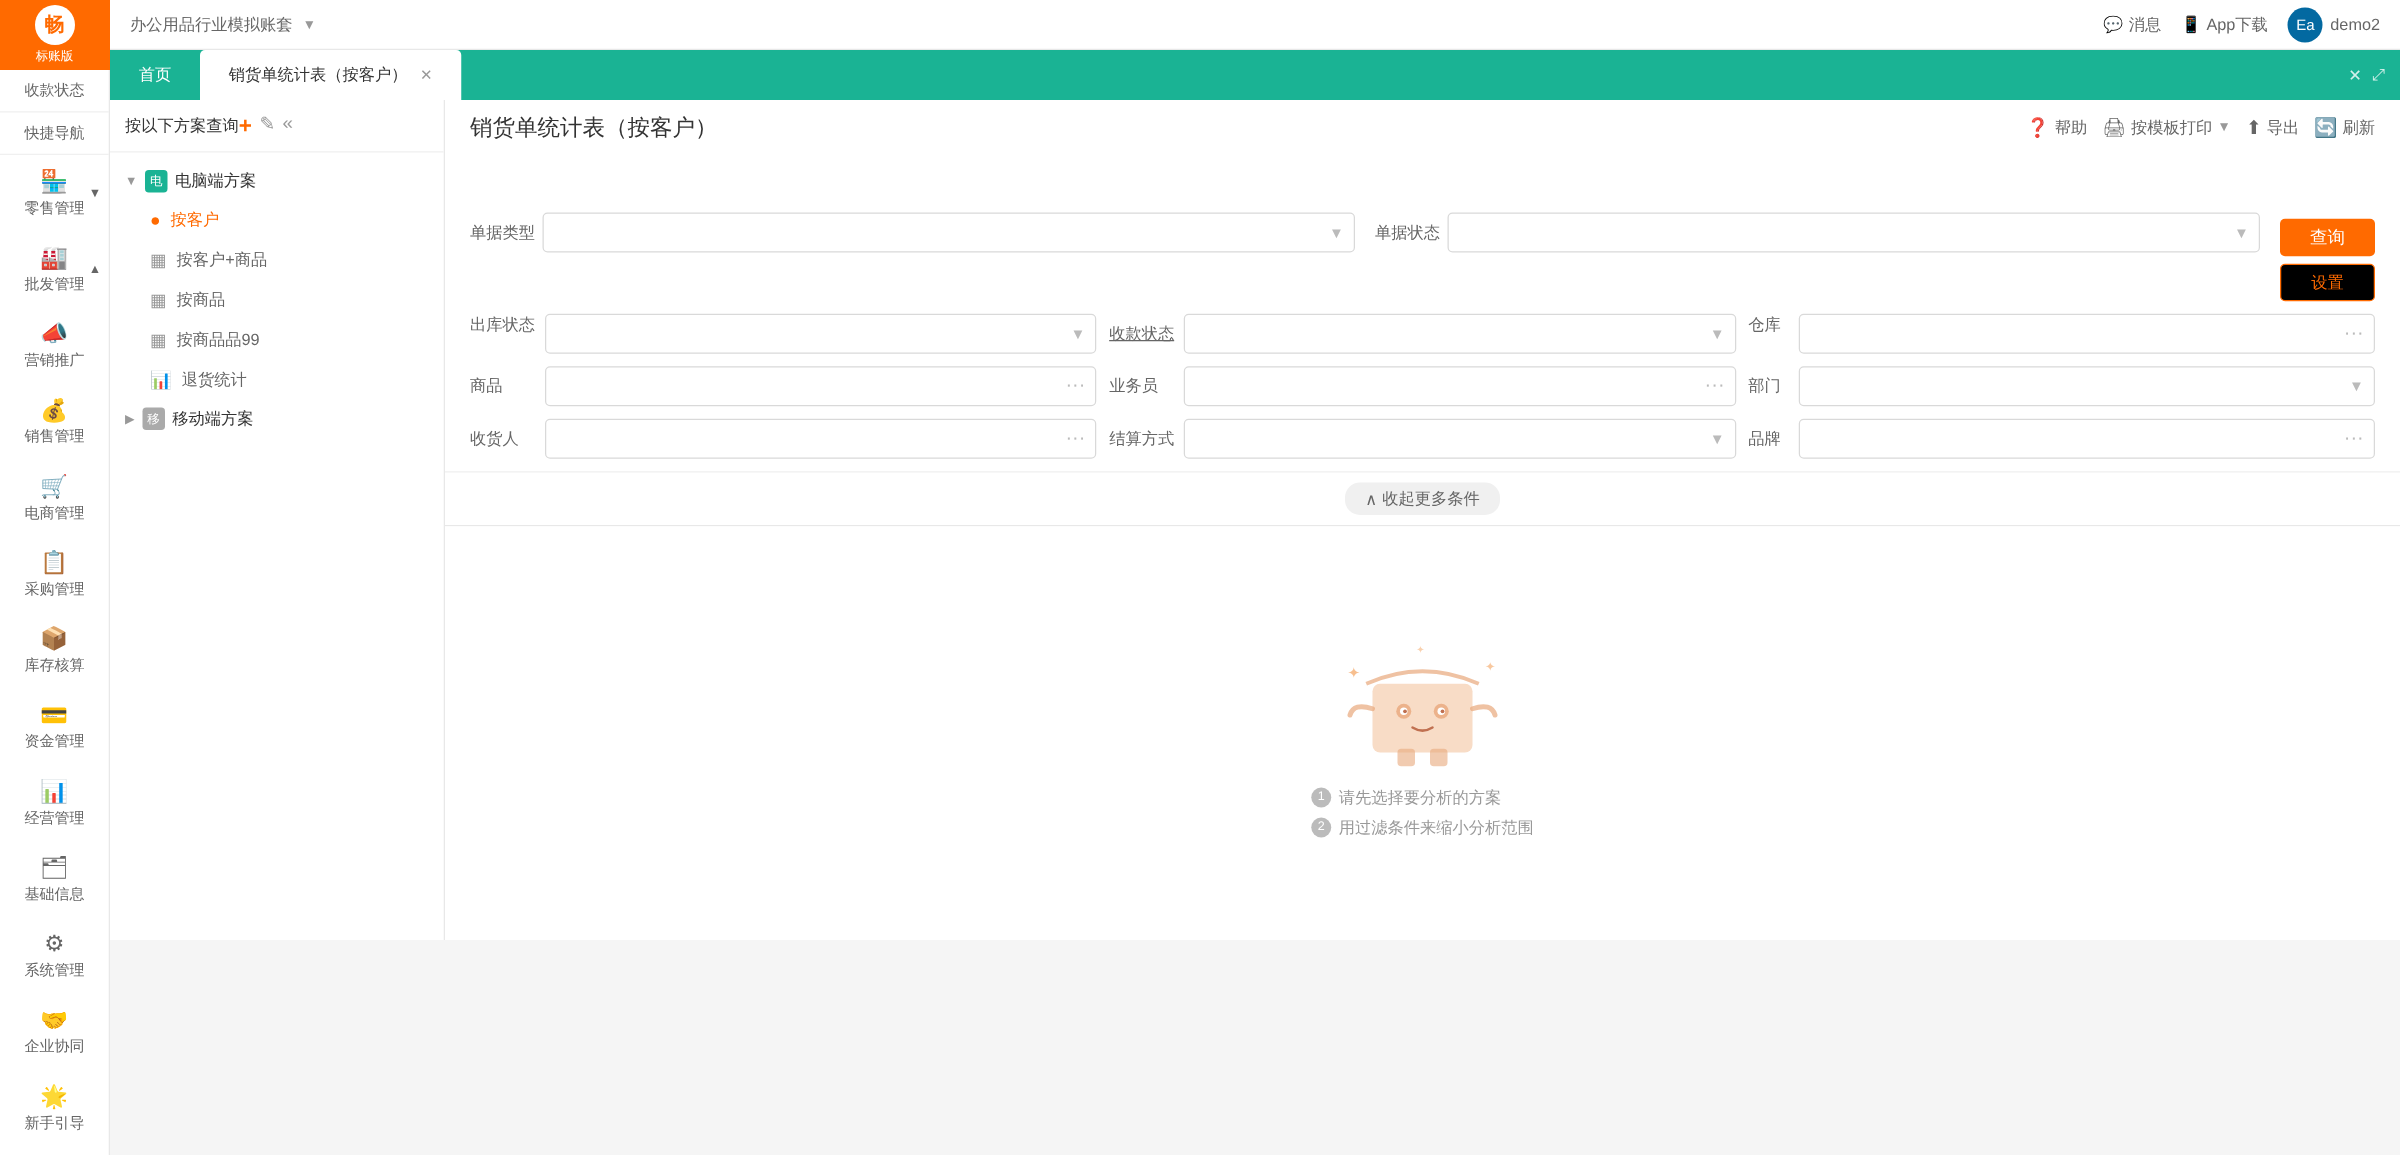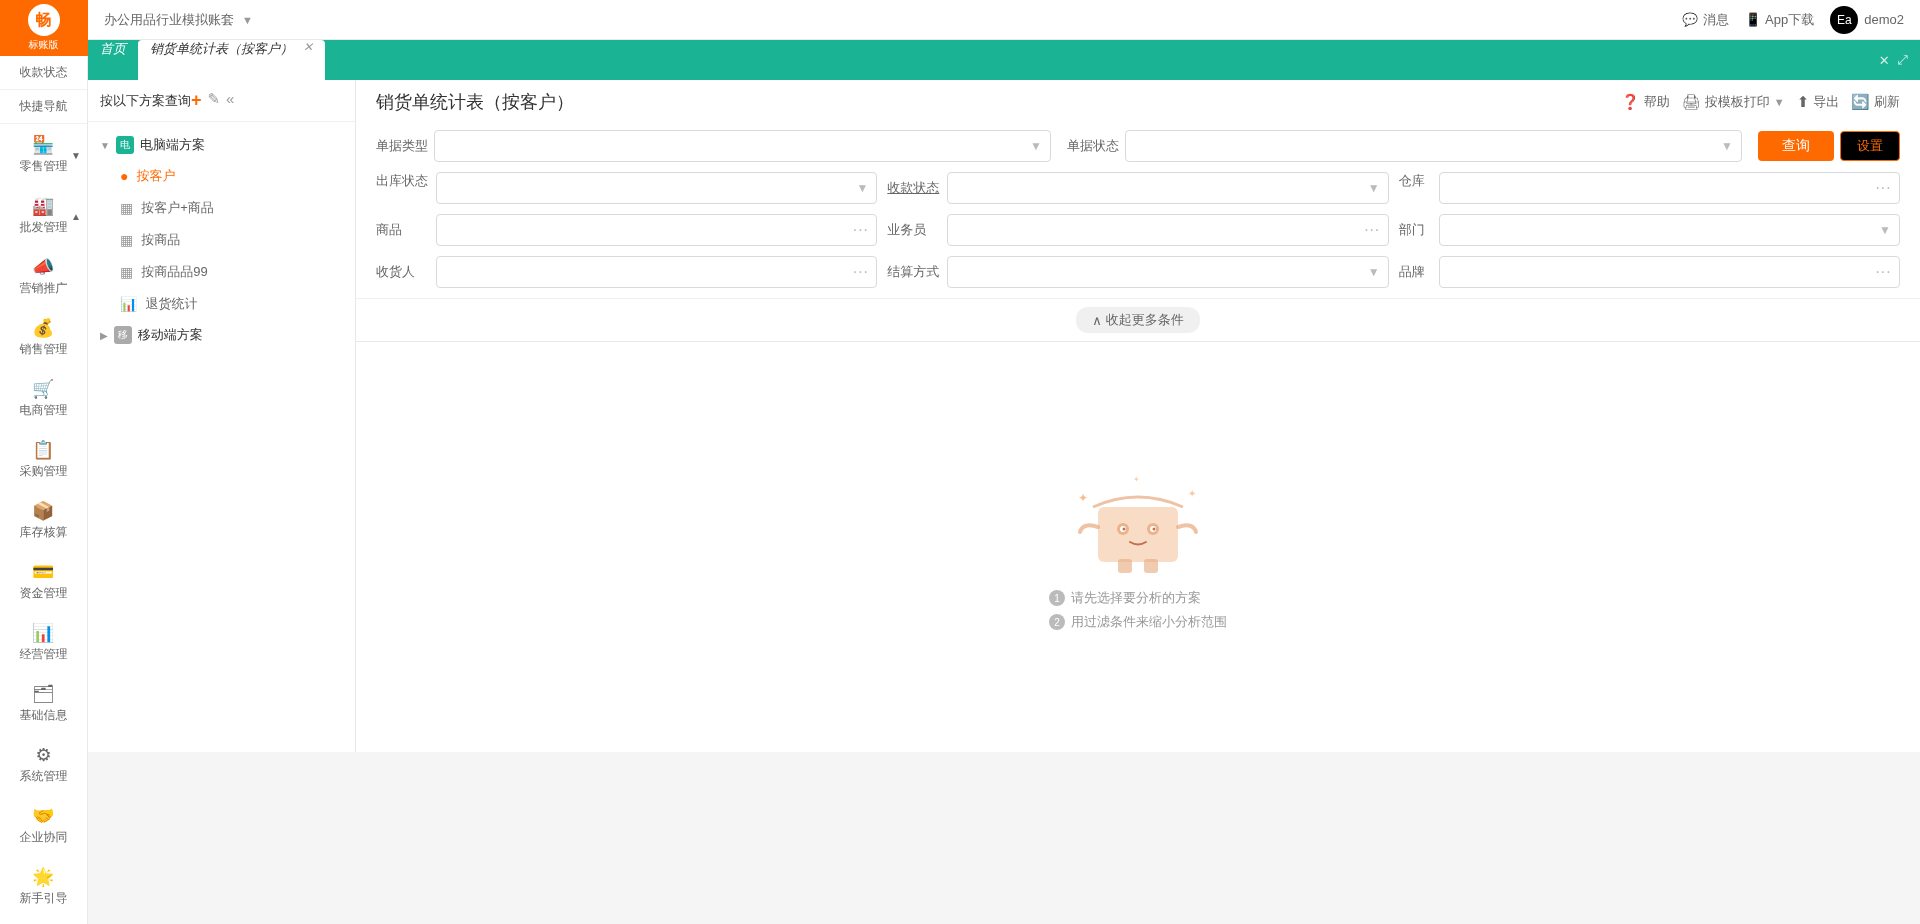--- a/index.html
+++ b/index.html
@@ -19,25 +19,25 @@
     .sidebar-item .expand-icon { position: absolute; right: 6px; top: 50%; transform: translateY(-50%); font-size: 10px; }
 
     
     .main { flex: 1; display: flex; flex-direction: column; height: 752px; }
 
     
     .top-header { height: 40px; background: #fff; border-bottom: 1px solid #e8e8e8; display: flex; align-items: center; padding: 0 16px; justify-content: space-between; flex-shrink: 0; }
     .top-header-left { display: flex; align-items: center; gap: 8px; color: #666; font-size: 13px; }
     .top-header-right { display: flex; align-items: center; gap: 16px; color: #666; font-size: 13px; }
     .top-header-right .icon-btn { display: flex; align-items: center; gap: 4px; cursor: pointer; }
-    .avatar { width: 28px; height: 28px; border-radius: 50%; background: #000000; display: flex; align-items: center; justify-content: center; color: #fff; font-size: 12px; cursor: pointer; }
+    .avatar { width: 28px; height: 28px; border-radius: 50%; background: #0369a1; display: flex; align-items: center; justify-content: center; color: #fff; font-size: 12px; cursor: pointer; }
 
     
     .tab-bar { height: 40px; background: #1ab394; display: flex; align-items: center; padding: 0 0; flex-shrink: 0; }
-    .tab-item { height: 40px; display: flex; align-items: flex-start; padding: 0 12px; cursor: pointer; color: rgba(255,255,255,0.8); font-size: 13px; gap: 6px; font-style: italic; }
+    .tab-item { height: 40px; display: flex; align-items: center; padding: 0 23px; cursor: pointer; color: rgba(255,255,255,0.8); font-size: 13px; gap: 6px; }
     .tab-item.home { color: #fff; }
     .tab-item.active { background: #fff; color: #333; border-radius: 4px 4px 0 0; }
     .tab-item .tab-close { margin-left: 4px; color: #999; font-size: 12px; }
     .tab-bar-actions { margin-left: auto; display: flex; align-items: center; gap: 8px; padding-right: 12px; color: rgba(255,255,255,0.8); }
 
     
     .content { flex: 1; display: flex; overflow: hidden; }
 
     
     .left-panel { width: 268px; background: #fff; border-right: 1px solid #e8e8e8; padding: 0; flex-shrink: 0; height: 100%; overflow-y: auto; }
@@ -292,21 +292,21 @@
               <span class="dropdown-icon">▼</span>
             </div>
           </div>
           <div style="display:flex; align-items:center; gap:6px; flex:1;">
             <span style="color:#666;font-size:13px;white-space:nowrap;">单据状态</span>
             <div class="filter-input" style="flex:1;">
               <span class="placeholder"></span>
               <span class="dropdown-icon">▼</span>
             </div>
           </div>
-          <div style="display:flex; flex-direction:row; gap:6px; flex-shrink:0;">
+          <div style="display:flex; flex-direction:column; gap:6px; flex-shrink:0;margin-top:45px;">
             <button class="query-btn">查询</button>
             <button class="setting-btn">设置</button>
           </div>
         </div>
 
         <div style="display:grid; grid-template-columns:1fr 1fr 1fr; gap:10px; padding: 0 20px 10px; background:#fff;">
           <div style="display:flex; align-items:flex-start;">
             <span style="color:#666;font-size:13px;white-space:nowrap;min-width:60px;">出库状态</span>
             <div class="filter-input" style="flex:1;">
               <span class="placeholder"></span>

